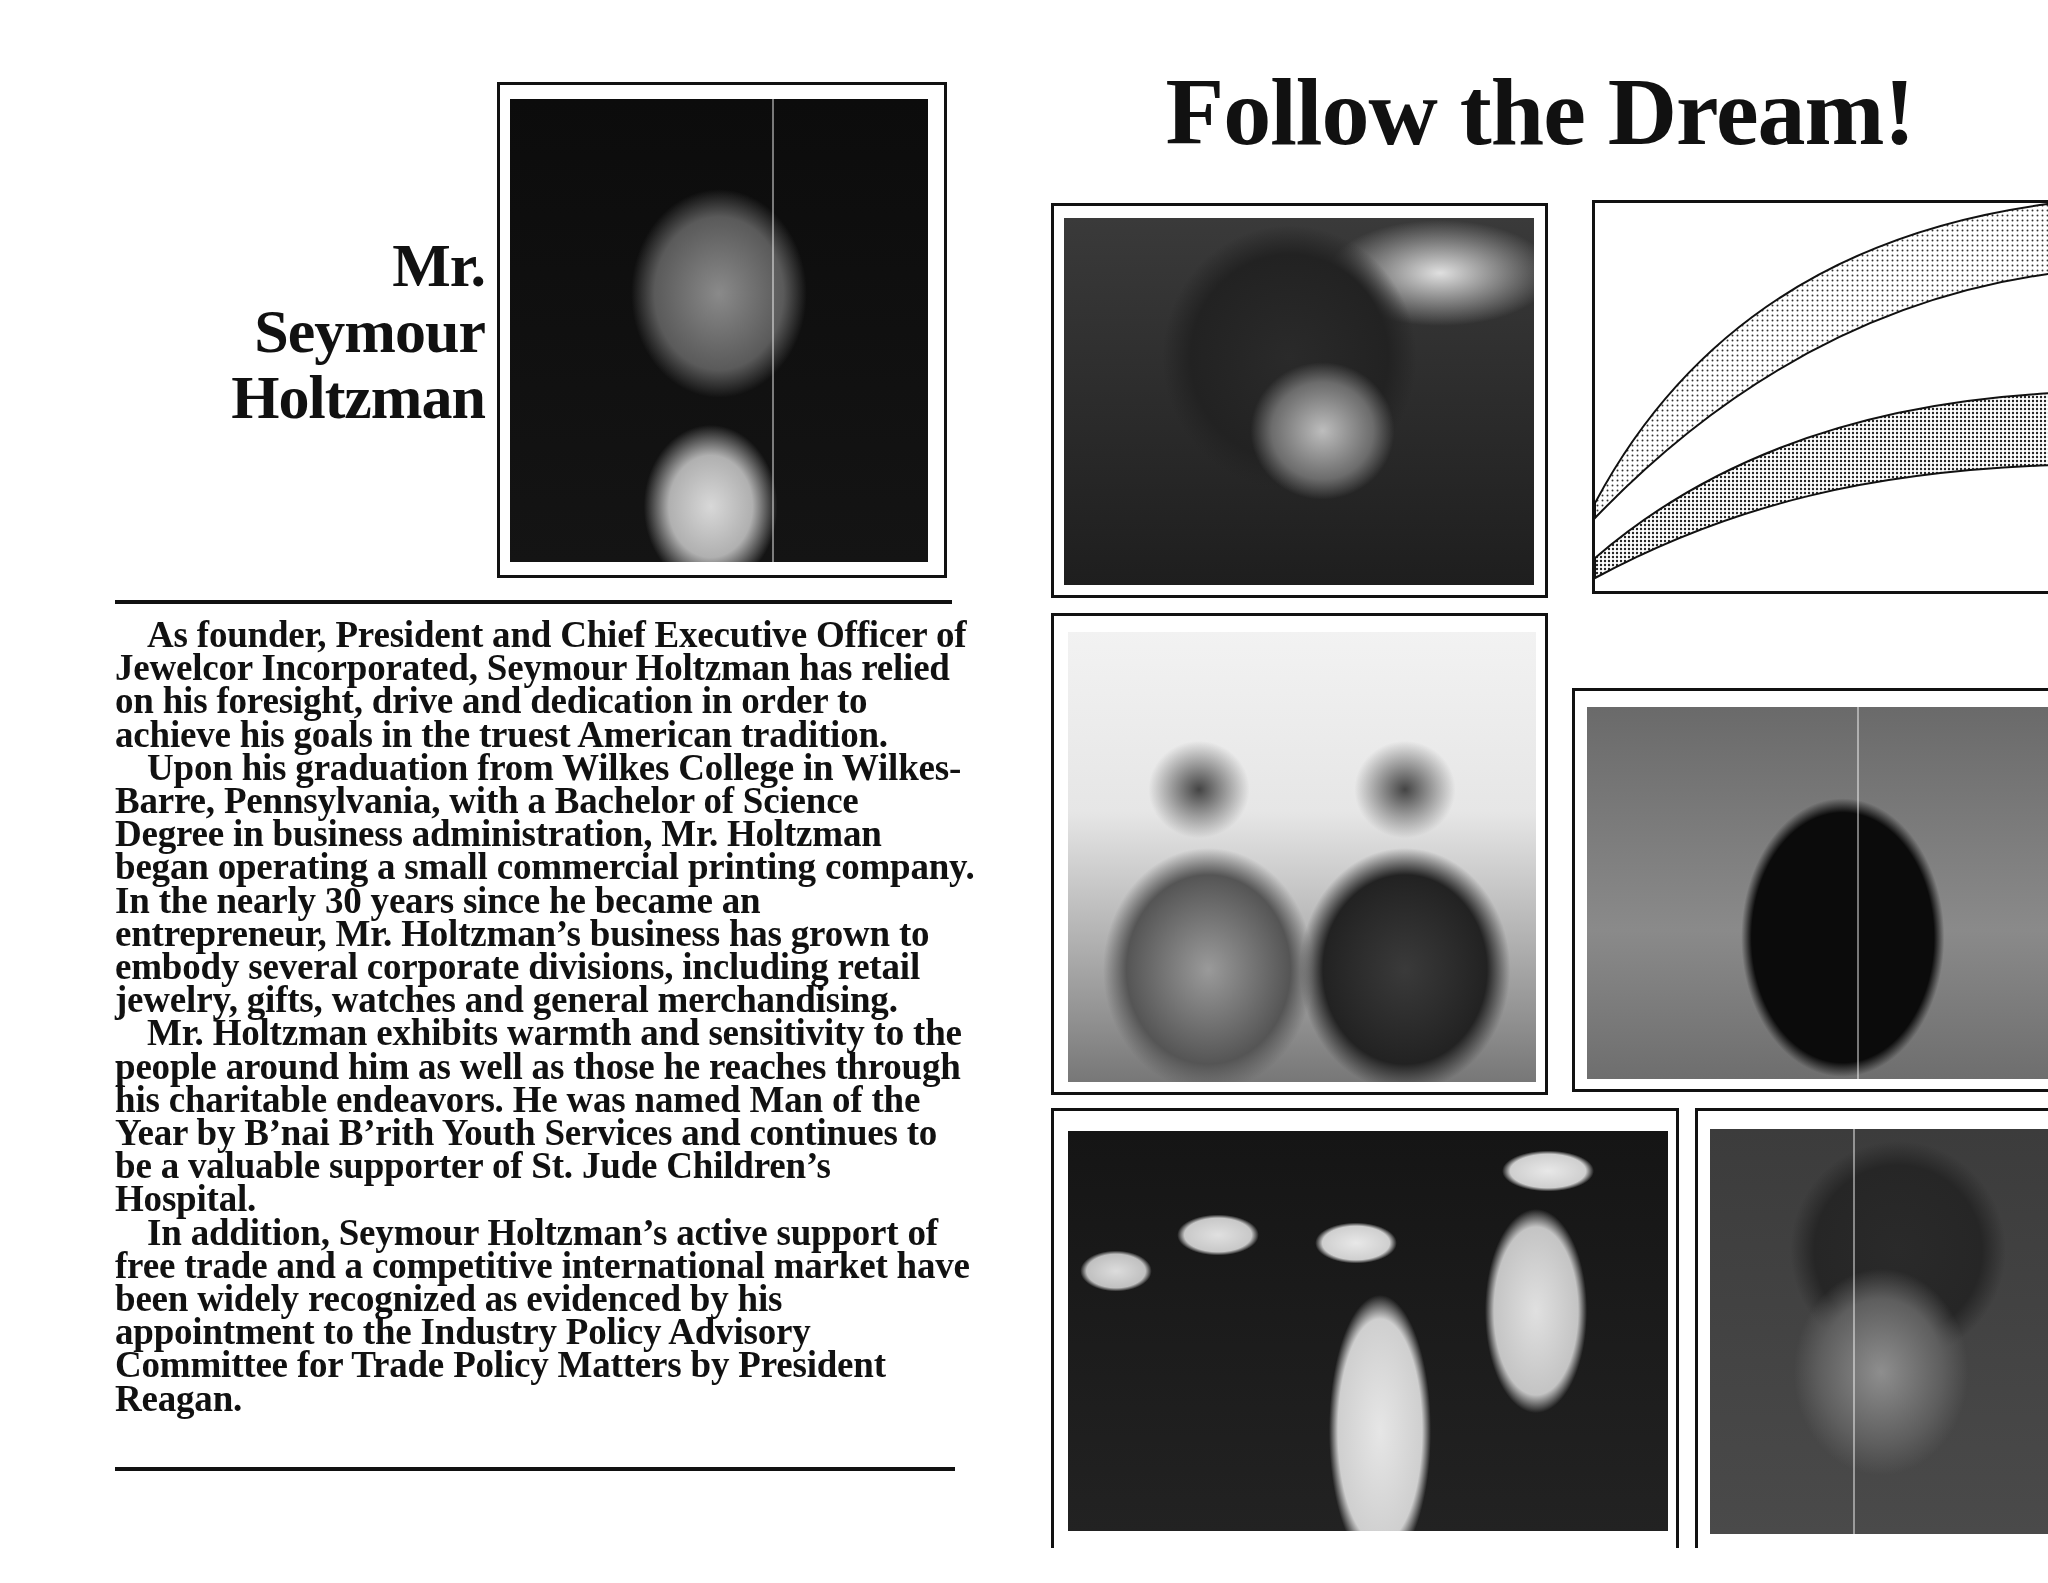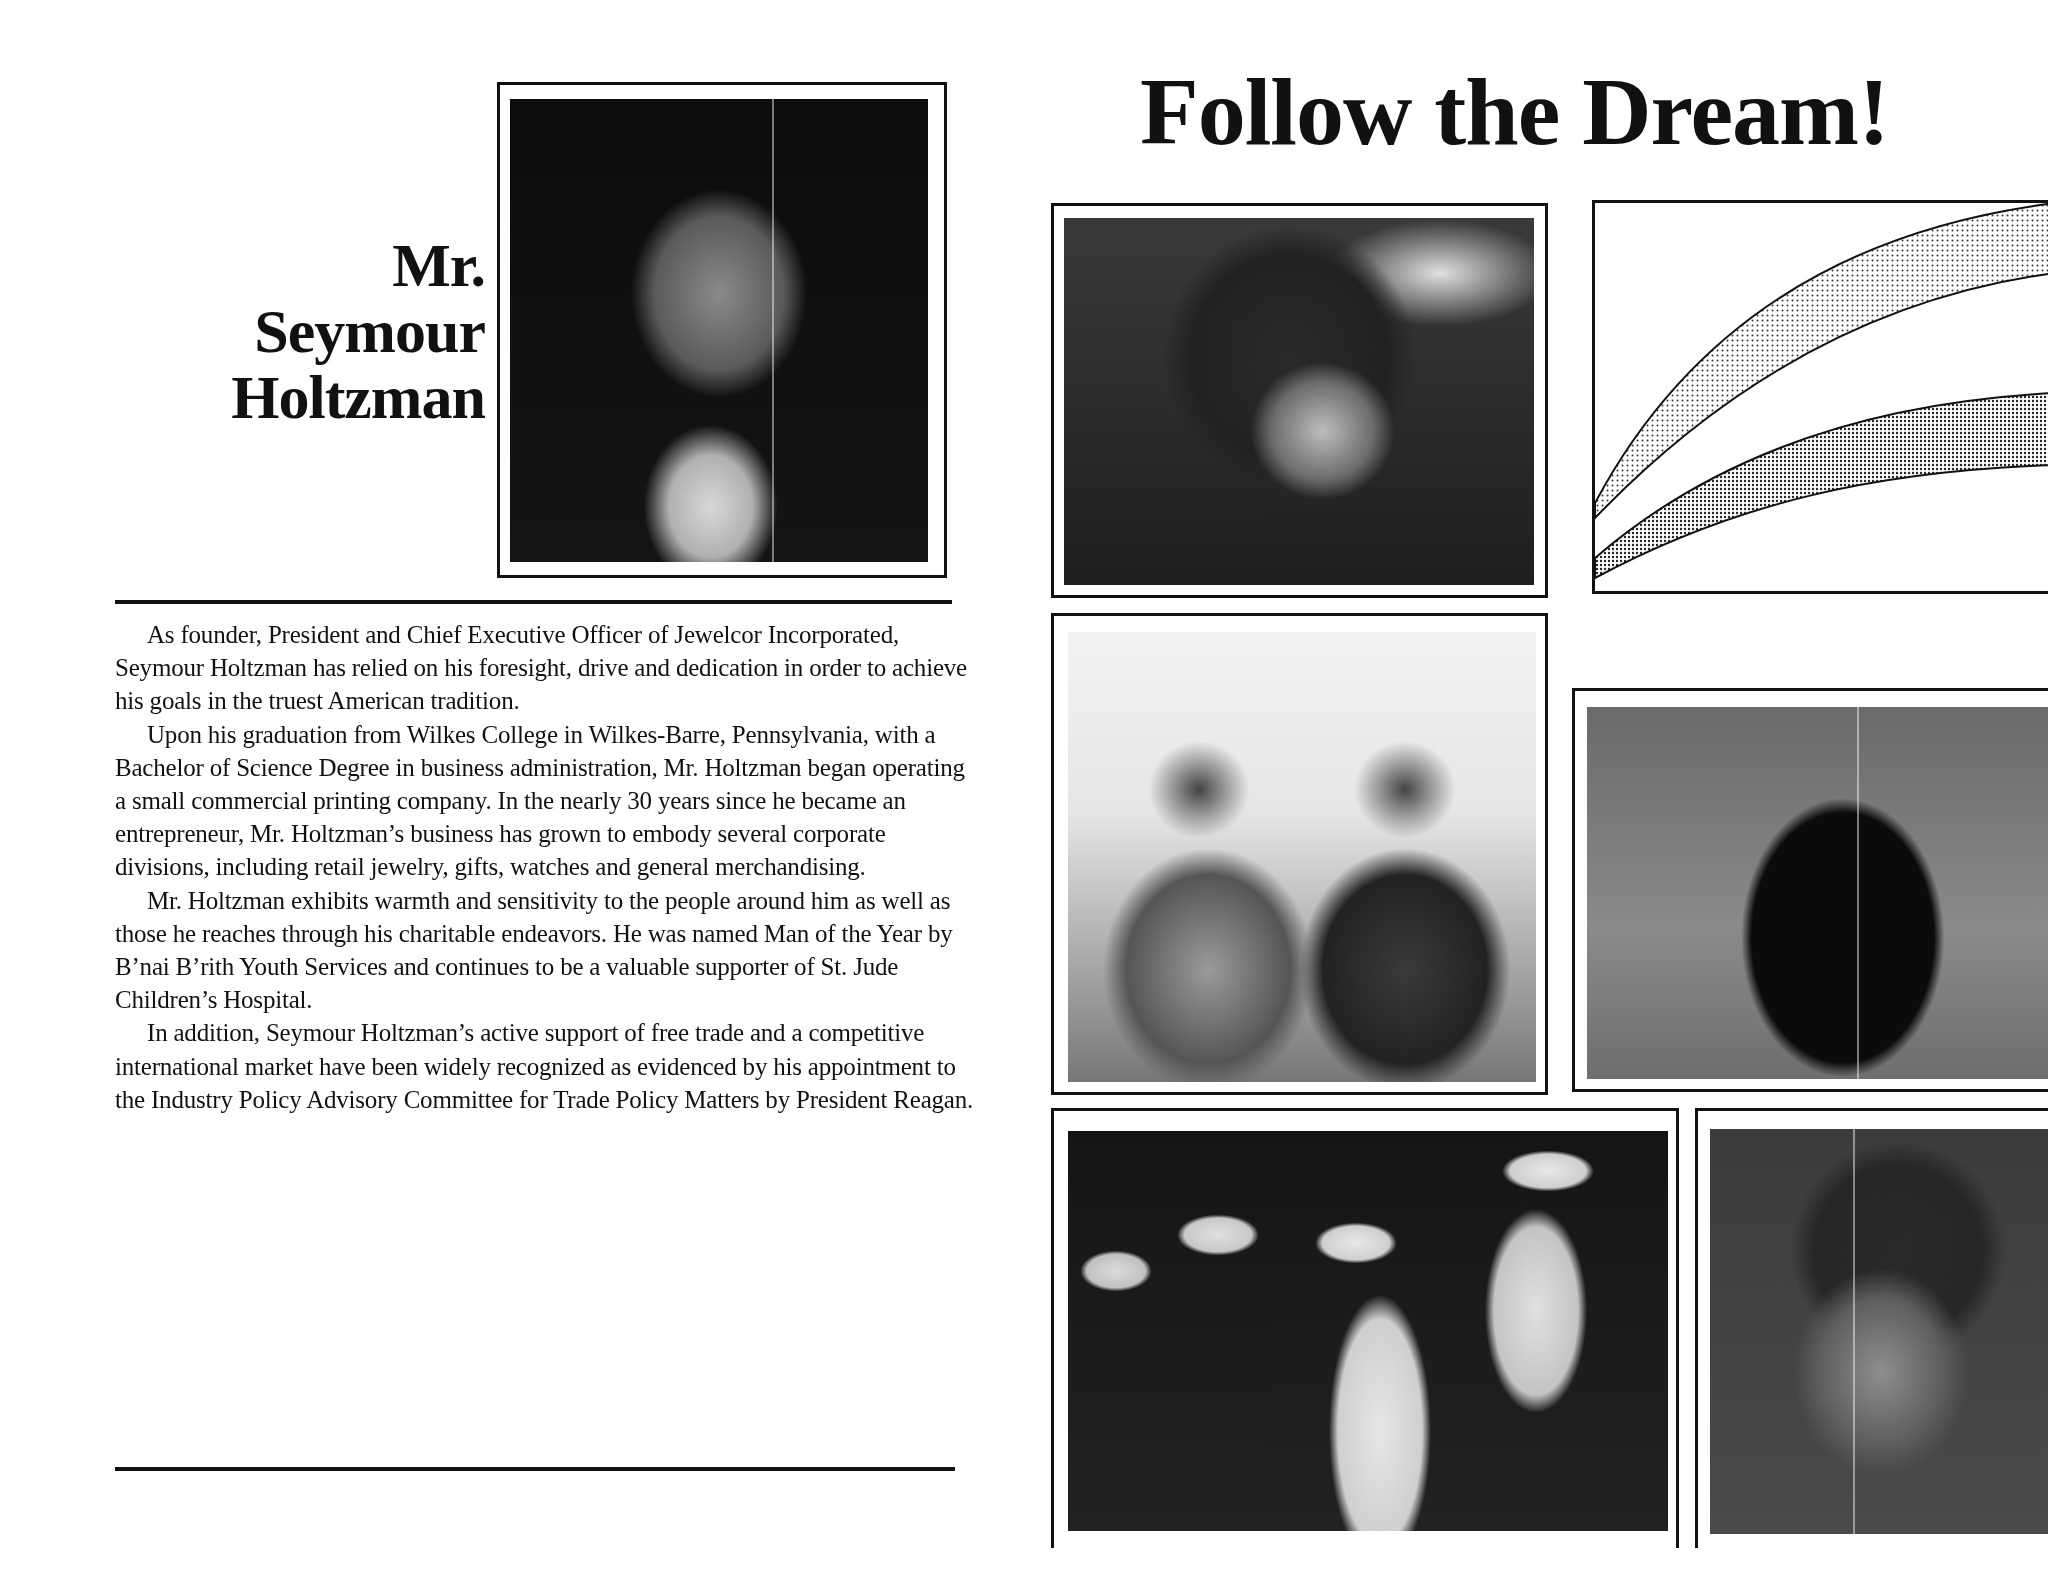--- a/index.html
+++ b/index.html
@@ -4,23 +4,23 @@
 <style>
   html, body { margin:0; padding:0; background:#fff; }
   body { width:2048px; height:1583px; position:relative; overflow:hidden;
          font-family:"Liberation Serif", "DejaVu Serif", serif; color:#111; }
   .frame { position:absolute; border:3px solid #111; background:#fff; box-sizing:border-box; }
   .photo { position:absolute; box-sizing:border-box; overflow:hidden; }
   .name { position:absolute; right:1563px; text-align:right; font-weight:bold;
           font-size:62px; line-height:66px; letter-spacing:-1px; }
   .rule { position:absolute; background:#111; height:4px; }
   .body-text { position:absolute; left:115px; top:618px; width:860px;
-               font-size:25px; line-height:33.2px; letter-spacing:-0.2px; }
+               font-size:37px; line-height:33.2px; letter-spacing:-0.2px;font-weight:bold; }
   .body-text p { margin:0; text-indent:32px; }
-  .title { position:absolute; left:1140px; top:62px; width:800px; text-align:left;
+  .title { position:absolute; left:1140px; top:62px; width:800px; text-align:center;
            font-weight:bold; font-size:96px; line-height:100px; letter-spacing:-1px; white-space:nowrap; }
   
   .ph-portrait { background:
       radial-gradient(ellipse 28% 30% at 50% 42%, #8a8a8a 0%, #5a5a5a 55%, transparent 75%),
       radial-gradient(ellipse 20% 22% at 48% 88%, #d8d8d8 0%, #b0b0b0 50%, transparent 80%),
       linear-gradient(#0c0c0c, #141414); }
   .ph-boy { background:
       radial-gradient(ellipse 18% 22% at 55% 58%, #bdbdbd 0%, #6c6c6c 60%, transparent 85%),
       radial-gradient(ellipse 30% 40% at 48% 38%, #2a2a2a 0%, #222 70%, transparent 90%),
       radial-gradient(ellipse 30% 18% at 80% 15%, #e0e0e0 0%, transparent 80%),

